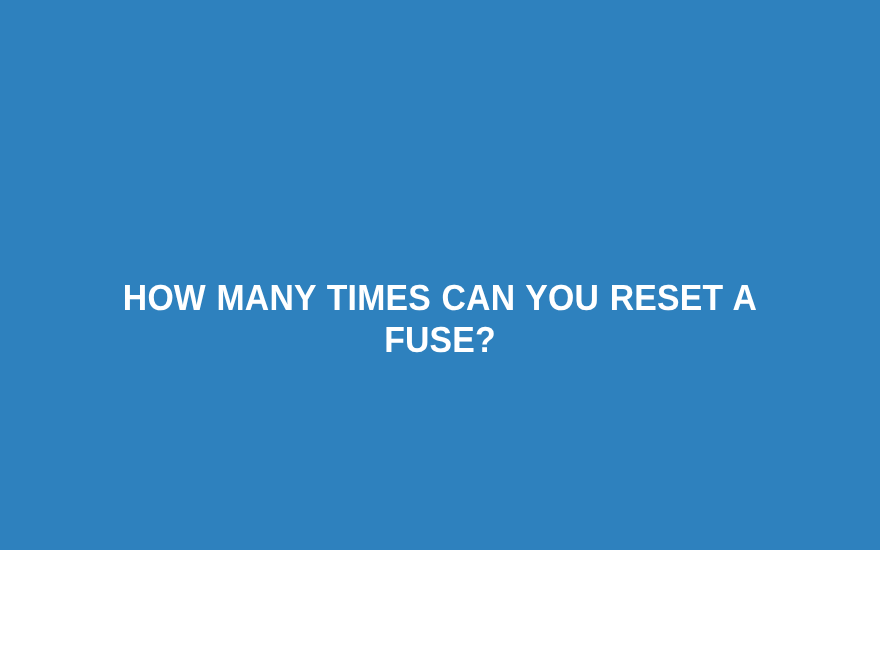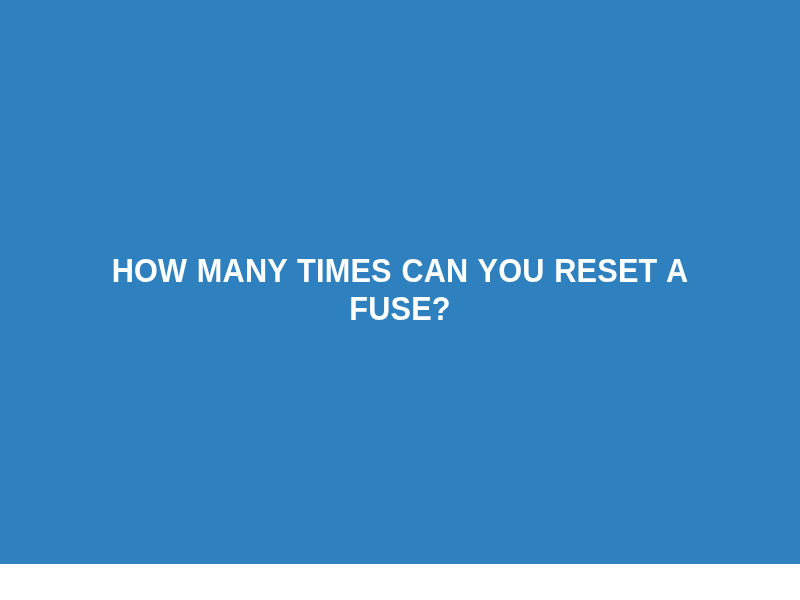--- a/index.html
+++ b/index.html
@@ -11,21 +11,21 @@
   body {
     width: 800px;
     height: 600px;
     overflow: hidden;
     font-family: "Liberation Sans", "DejaVu Sans", sans-serif;
   }
 
   #banner-card {
     position: relative;
     width: 800px;
-    height: 564px;
+    height: 500px;
     background-color: #2E81BE;
     box-sizing: border-box;
     display: block;
   }
 
   
   #headline-block {
     position: absolute;
     left: 0;
     right: 0;

